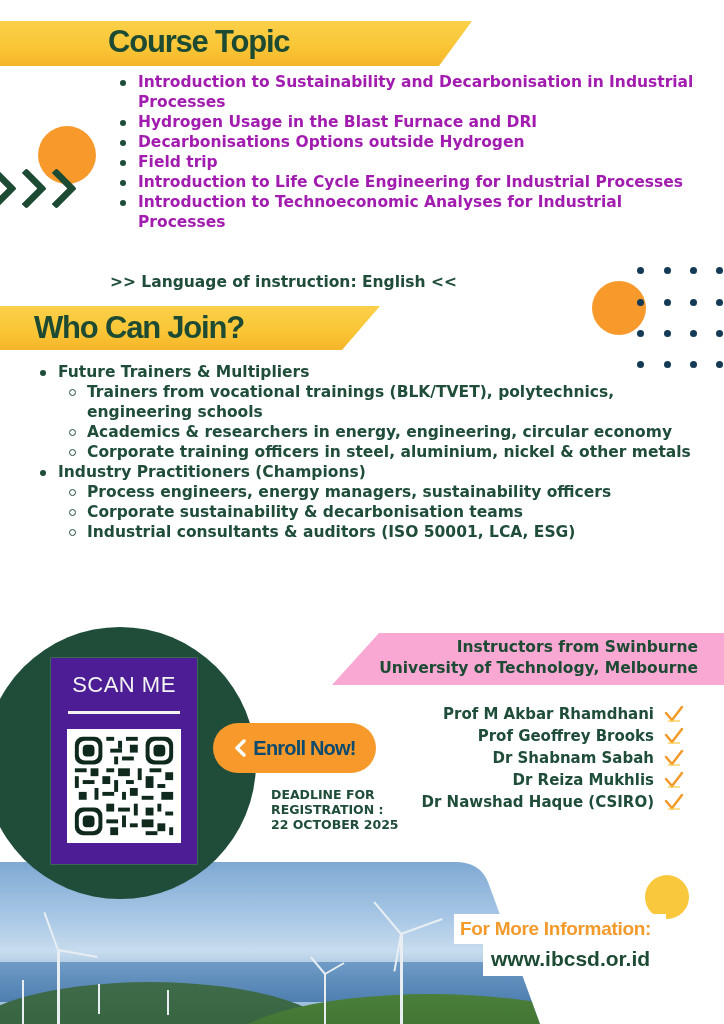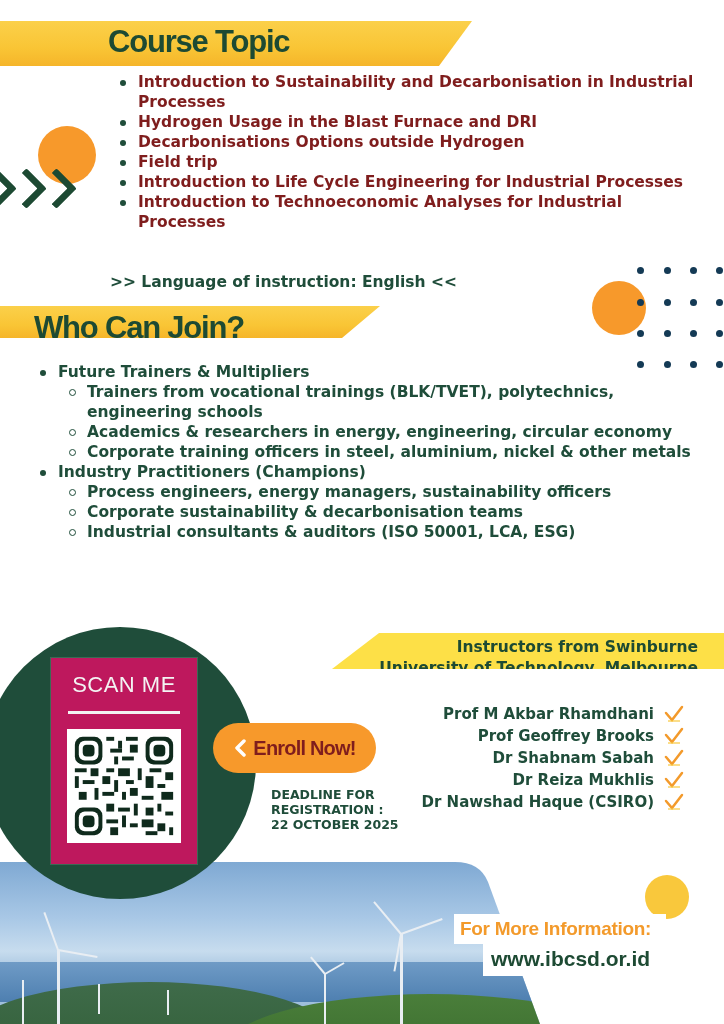--- a/index.html
+++ b/index.html
@@ -15,61 +15,61 @@
     position: absolute; left: 0;
     background: linear-gradient(180deg, #fbd04a 0%, #f9c535 60%, #f5b52a 100%);
   }
   .banner-title {
     position: absolute; font-family: "Liberation Sans", sans-serif;
     font-weight: 700; color: #1d4a33; letter-spacing: -1.2px;
   }
   #banner-course { top: 21px; width: 472px; height: 45px;
     clip-path: polygon(0 0, 100% 0, 93% 100%, 0 100%); }
   #banner-course .banner-title { left: 108px; top: 3px; font-size: 31px; }
-  #banner-join { top: 306px; width: 380px; height: 32px;
+  #banner-join { top: 306px; width: 380px; height: 44px;
     clip-path: polygon(0 0, 100% 0, 90% 100%, 0 100%); }
   #banner-join .banner-title { left: 34px; top: 4px; font-size: 31px; }
 
   
   .course-list { position: absolute; left: 118px; top: 72px; width: 590px; margin: 0; padding: 0; list-style: none; }
-  .course-list li { position: relative; padding-left: 20px; font-size: 15.5px; font-weight: 700; line-height: 20px; color: #7f1d1d; }
+  .course-list li { position: relative; padding-left: 20px; font-size: 15.5px; font-weight: 700; line-height: 20px; color: #a21caf; }
   .course-list li::before { content: ""; position: absolute; left: 2px; top: 8px; width: 6px; height: 6px; border-radius: 50%; background: #1f4d3a; }
   .lang { position: absolute; left: 110px; top: 273px; font-size: 15.5px; font-weight: 700; color: #1f4d3a; }
 
   
   .join-list { position: absolute; left: 38px; top: 362px; width: 680px; margin: 0; padding: 0; list-style: none; }
   .join-list > li { position: relative; padding-left: 20px; font-size: 15.5px; font-weight: 700; line-height: 20px; }
   .join-list > li::before { content: ""; position: absolute; left: 2px; top: 8px; width: 6px; height: 6px; border-radius: 50%; background: #1f4d3a; }
   .sub-list { margin: 0; padding: 0; list-style: none; }
   .sub-list li { position: relative; padding-left: 29px; font-size: 15.5px; font-weight: 700; line-height: 20px; }
   .sub-list li::before { content: ""; position: absolute; left: 11px; top: 7px; width: 5px; height: 5px; border-radius: 50%; border: 1.2px solid #1f4d3a; }
 
   
   .orange-dot { position: absolute; border-radius: 50%; background: #f7992b; }
   .chevron { position: absolute; width: 22px; height: 22px; border-right: 7px solid #1d4a33; border-bottom: 7px solid #1d4a33; transform: rotate(-45deg); border-radius: 3px; }
   .navy-dot { position: absolute; width: 7px; height: 7px; border-radius: 50%; background: #143a55; }
 
   
-  #banner-instr { position: absolute; right: 0; top: 633px; width: 392px; height: 36px;
-    background: #fde047; clip-path: polygon(12% 0, 100% 0, 100% 100%, 0 100%); }
+  #banner-instr { position: absolute; right: 0; top: 633px; width: 392px; height: 52px;
+    background: #f9a8d4; clip-path: polygon(12% 0, 100% 0, 100% 100%, 0 100%); }
   .instr-title { position: absolute; right: 26px; top: 4px; text-align: right; font-size: 15.5px; font-weight: 700; line-height: 21px; color: #1d4a33; }
 
   .instructors { position: absolute; right: 36px; top: 703px; margin: 0; padding: 0; list-style: none; text-align: right; }
   .instructors li { font-size: 15px; font-weight: 700; line-height: 22px; color: #1f4d3a; position: relative; padding-right: 34px; }
   .check { position: absolute; right: 4px; top: 2px; width: 20px; height: 18px; }
 
   
   .green-circle { position: absolute; left: -16px; top: 627px; width: 272px; height: 272px; border-radius: 50%; background: #1f4d3a; }
-  .qr-card { position: absolute; left: 50px; top: 657px; width: 148px; height: 208px; background: #be185d; border: 1px solid #3b6a54; box-sizing: border-box; }
+  .qr-card { position: absolute; left: 50px; top: 657px; width: 148px; height: 208px; background: #4c1d95; border: 1px solid #3b6a54; box-sizing: border-box; }
   .scan-me { position: absolute; left: 0; right: 0; top: 14px; text-align: center; color: #f3f3f3; font-family: "Liberation Sans", sans-serif; font-size: 22px; letter-spacing: 0.5px; }
   .scan-line { position: absolute; left: 17px; right: 17px; top: 53px; height: 3px; background: #f3f3f3; }
   .qr-box { position: absolute; left: 16px; top: 71px; width: 114px; height: 114px; background: #ffffff; }
 
   
-  .enroll-btn { position: absolute; left: 213px; top: 723px; width: 163px; height: 50px; border-radius: 25px; background: #f7992b; color: #7f1d1d; border: none; font-family: "Liberation Sans", sans-serif; font-weight: 700; font-size: 20px; letter-spacing: -0.8px; display: flex; align-items: center; justify-content: center; gap: 6px; cursor: pointer; }
+  .enroll-btn { position: absolute; left: 213px; top: 723px; width: 163px; height: 50px; border-radius: 25px; background: #f7992b; color: #0c4a6e; border: none; font-family: "Liberation Sans", sans-serif; font-weight: 700; font-size: 20px; letter-spacing: -0.8px; display: flex; align-items: center; justify-content: center; gap: 6px; cursor: pointer; }
   .deadline { position: absolute; left: 271px; top: 787px; font-size: 12.5px; font-weight: 700; line-height: 15px; color: #1f4d3a; }
 
   
   .landscape { position: absolute; left: 0; top: 862px; width: 540px; height: 162px; overflow: hidden;
     clip-path: path('M0 0 L455 0 Q 480 0 488 20 L 540 162 L 0 162 Z'); }
   .sky { position: absolute; inset: 0; background: linear-gradient(180deg, #7fa9d3 0%, #a9c8e6 35%, #c7dcee 55%, #9fbfdc 70%); }
   .far-hills { position: absolute; left: 0; right: 0; top: 100px; height: 40px; background: linear-gradient(180deg, #6f9bc6, #4e7fb0); }
   .hill1 { position: absolute; left: -40px; top: 120px; width: 380px; height: 120px; border-radius: 50% 50% 0 0; background: linear-gradient(180deg, #3f6b4a, #2c5a2f); }
   .hill2 { position: absolute; left: 220px; top: 132px; width: 420px; height: 120px; border-radius: 50% 50% 0 0; background: linear-gradient(180deg, #4a7e3a, #2f5f25); }
   .turbine { position: absolute; width: 3px; background: #e9eef3; }

